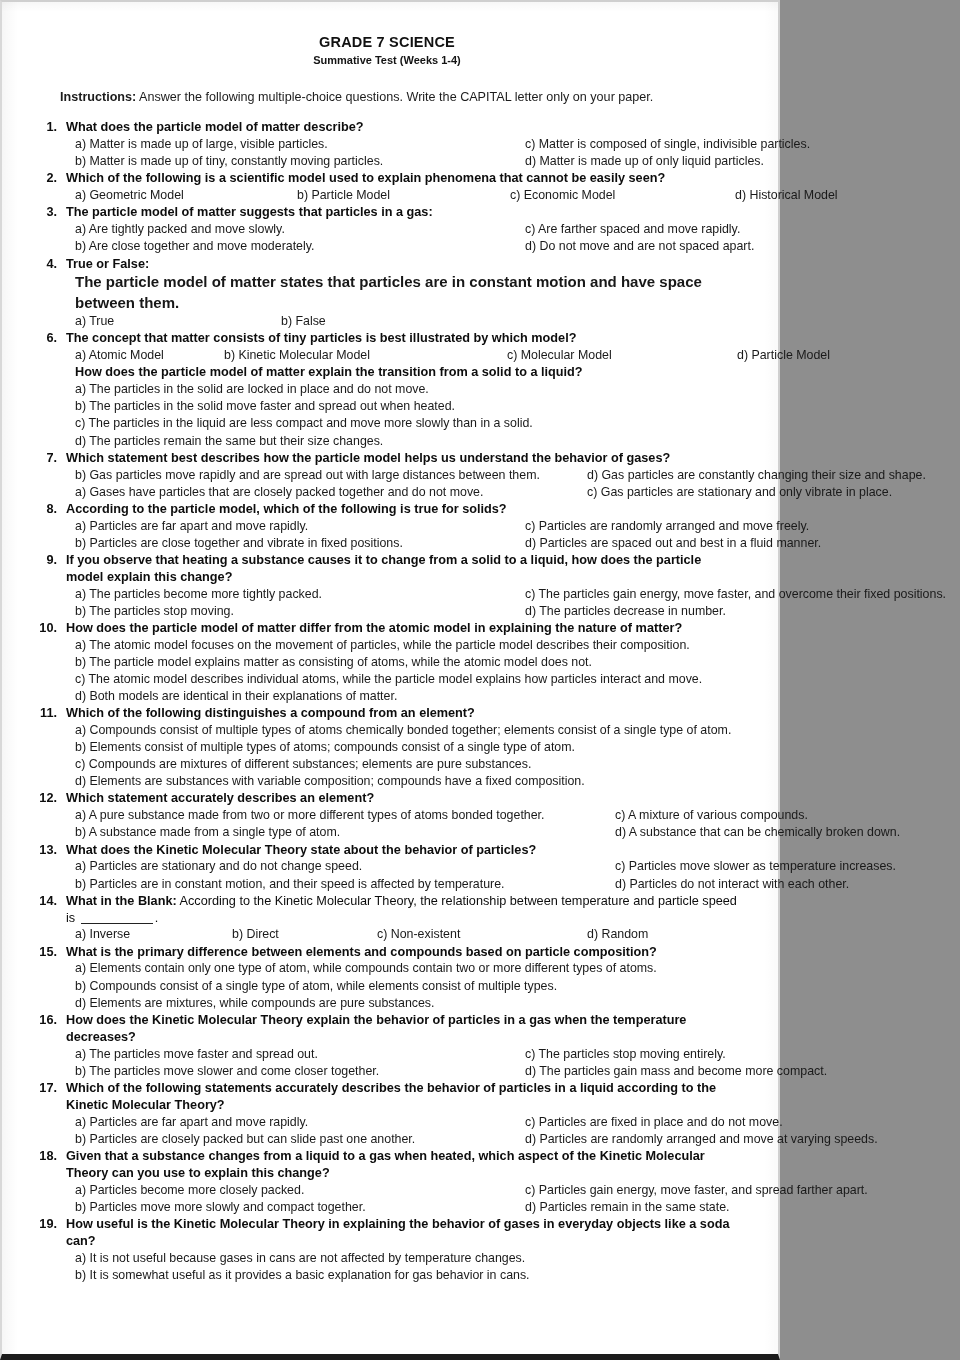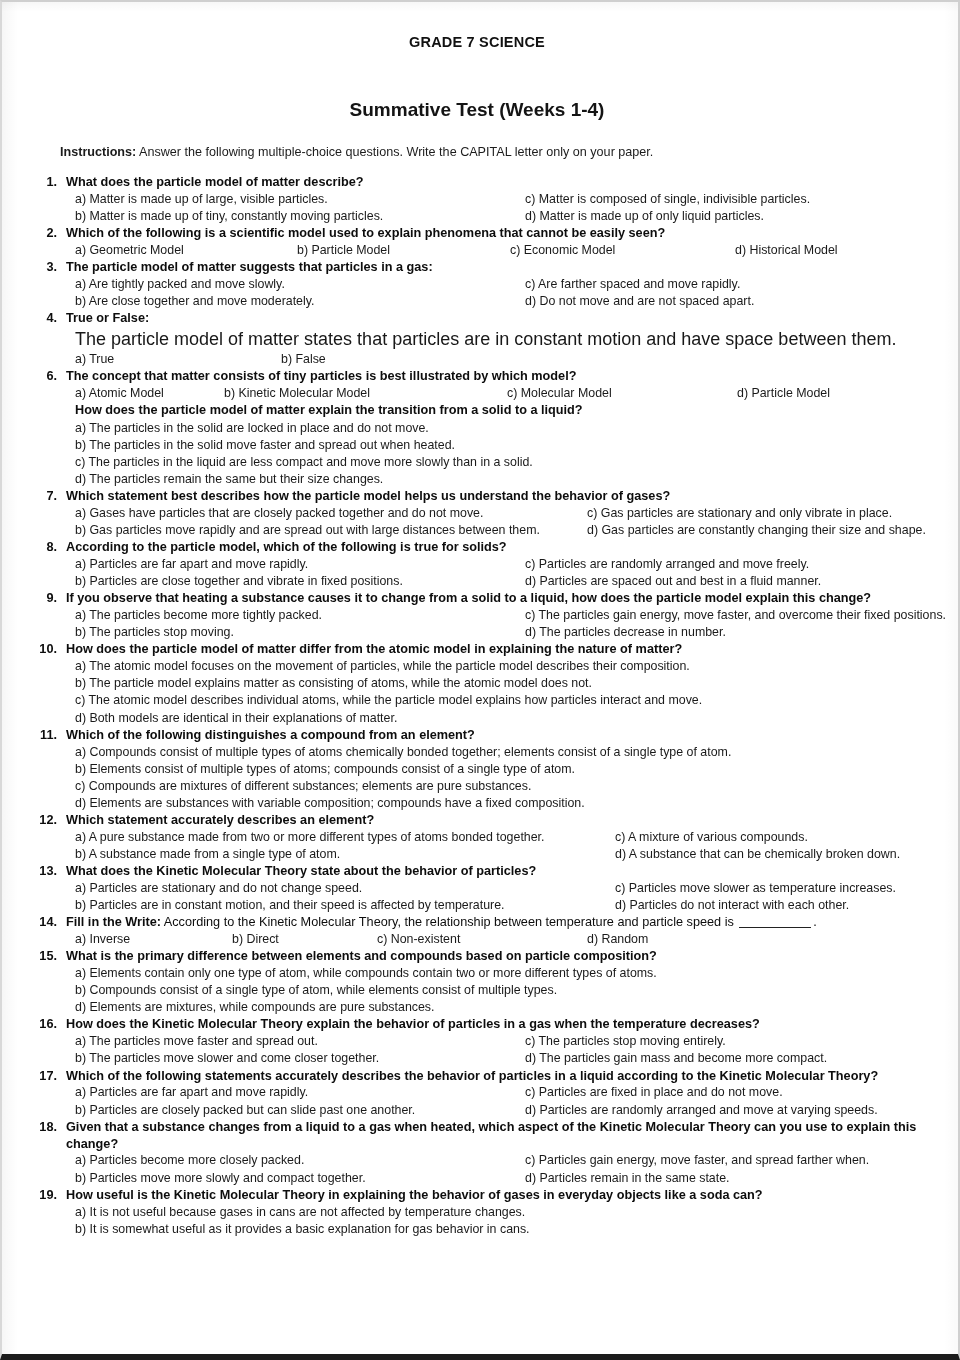--- a/index.html
+++ b/index.html
@@ -8,21 +8,21 @@
     margin: 0; padding: 0;
     background: #8e8e8e;
   }
   body {
     width: 960px; height: 1360px;
     font-family: "Liberation Sans", sans-serif;
     overflow: hidden;
   }
   .page {
     position: relative;
-    width: 960px;
+    width: 780px;
     height: 1360px;
     background: #ffffff;
     border-left: 2px solid #d8d8d8;
     border-right: 2px solid #d0d0d0;
     border-top: 2px solid #cfcfcf;
     border-bottom: 6px solid #1c1c1c;
     padding: 0;
     
     background-image:
       linear-gradient(to right, rgba(0,0,0,0.035) 0px, rgba(0,0,0,0.0) 16px),
@@ -38,25 +38,24 @@
   
   .doc-header { text-align: center; margin: 0 0 20px 0; }
   .doc-title {
     font-size: 14.5px;
     font-weight: bold;
     letter-spacing: .2px;
     color: #111;
     line-height: 1.45;
   }
   .doc-subtitle {
-    font-size: 19px;
+    font-size: 11px;
     font-weight: bold;
     color: #141414;
     line-height: 1.45;
-    margin-top: 43px;
   }
 
   .instructions {
     font-size: 12.6px;
     color: #1c1c1c;
     margin: 0 0 14px 18px;
     line-height: 1.3;
     padding-left: 6px;
   }
   .instructions .lead { font-weight: bold; }
@@ -80,22 +79,22 @@
     min-width: 30px;
     text-align: right;
     padding-right: 9px;
     font-weight: bold;
   }
   .q-text { flex: 1; }
   .q-text .inline-normal { font-weight: normal; }
 
   .q-stem {
     margin-left: 39px;
-    font-size: 18px;
-    font-weight: normal;
+    font-size: 15px;
+    font-weight: bold;
     color: #181818;
     line-height: 1.35;
   }
   .q-stem.bold { font-weight: bold; color: #0d0d0d; font-size: 12.7px; }
 
   .opts { margin-left: 39px; position: relative; }
   .opt {
     font-size: 12.4px;
     color: #1a1a1a;
     line-height: 1.38;
@@ -245,26 +244,26 @@
             <div class="opt">d) The particles remain the same but their size changes.</div>
           </div>
         </div>
         <div class="q">
           <div class="q-head">
             <span class="q-num">7.</span>
             <span class="q-text"><span>Which statement best describes how the particle model helps us understand the behavior of gases?</span></span>
           </div>
           <div class="opts grid split-512">
             <div class="row">
+              <span class="cell">b) Gas particles move rapidly and are spread out with large distances between them.</span>
+              <span class="cell">d) Gas particles are constantly changing their size and shape.</span>
+            </div>
+            <div class="row">
               <span class="cell">a) Gases have particles that are closely packed together and do not move.</span>
               <span class="cell">c) Gas particles are stationary and only vibrate in place.</span>
-            </div>
-            <div class="row">
-              <span class="cell">b) Gas particles move rapidly and are spread out with large distances between them.</span>
-              <span class="cell">d) Gas particles are constantly changing their size and shape.</span>
             </div>
           </div>
         </div>
         <div class="q">
           <div class="q-head">
             <span class="q-num">8.</span>
             <span class="q-text"><span>According to the particle model, which of the following is true for solids?</span></span>
           </div>
           <div class="opts grid split-450">
             <div class="row">
@@ -345,21 +344,21 @@
             </div>
             <div class="row">
               <span class="cell">b) Particles are in constant motion, and their speed is affected by temperature.</span>
               <span class="cell">d) Particles do not interact with each other.</span>
             </div>
           </div>
         </div>
         <div class="q">
           <div class="q-head">
             <span class="q-num">14.</span>
-            <span class="q-text"><span>Fill in the Write:</span><span class="inline-normal">   According to the Kinetic Molecular Theory, the relationship between temperature and particle speed is </span><span class="blank-line"></span><span class="inline-normal">.</span></span>
+            <span class="q-text"><span>What in the Blank:</span><span class="inline-normal">   According to the Kinetic Molecular Theory, the relationship between temperature and particle speed is </span><span class="blank-line"></span><span class="inline-normal">.</span></span>
           </div>
           <div class="opts grid  quad quad-q14">
             <div class="row">
               <span class="cell">a) Inverse</span>
               <span class="cell">b) Direct</span>
               <span class="cell">c) Non-existent</span>
               <span class="cell">d) Random</span>
             </div>
           </div>
         </div>
@@ -407,21 +406,21 @@
           </div>
         </div>
         <div class="q">
           <div class="q-head">
             <span class="q-num">18.</span>
             <span class="q-text"><span>Given that a substance changes from a liquid to a gas when heated, which aspect of the Kinetic Molecular Theory can you use to explain this change?</span></span>
           </div>
           <div class="opts grid split-450">
             <div class="row">
               <span class="cell">a) Particles become more closely packed.</span>
-              <span class="cell">c) Particles gain energy, move faster, and spread farther when.</span>
+              <span class="cell">c) Particles gain energy, move faster, and spread farther apart.</span>
             </div>
             <div class="row">
               <span class="cell">b) Particles move more slowly and compact together.</span>
               <span class="cell">d) Particles remain in the same state.</span>
             </div>
           </div>
         </div>
         <div class="q">
           <div class="q-head">
             <span class="q-num">19.</span>

